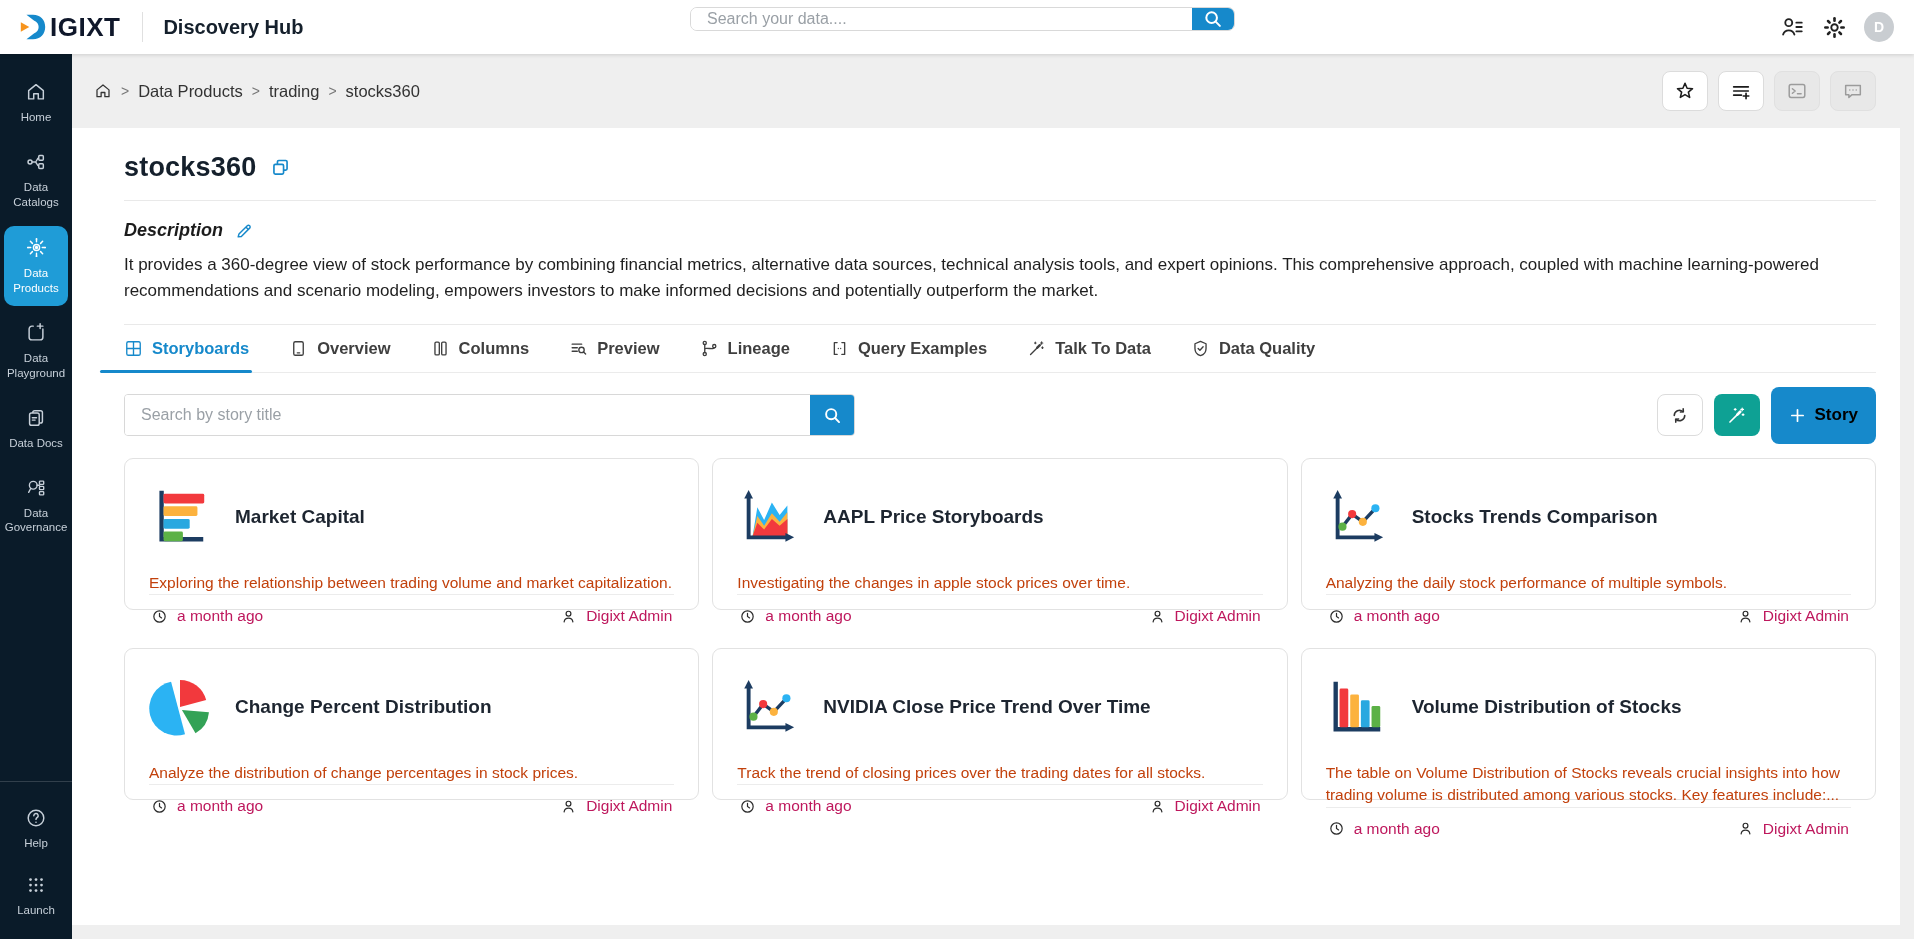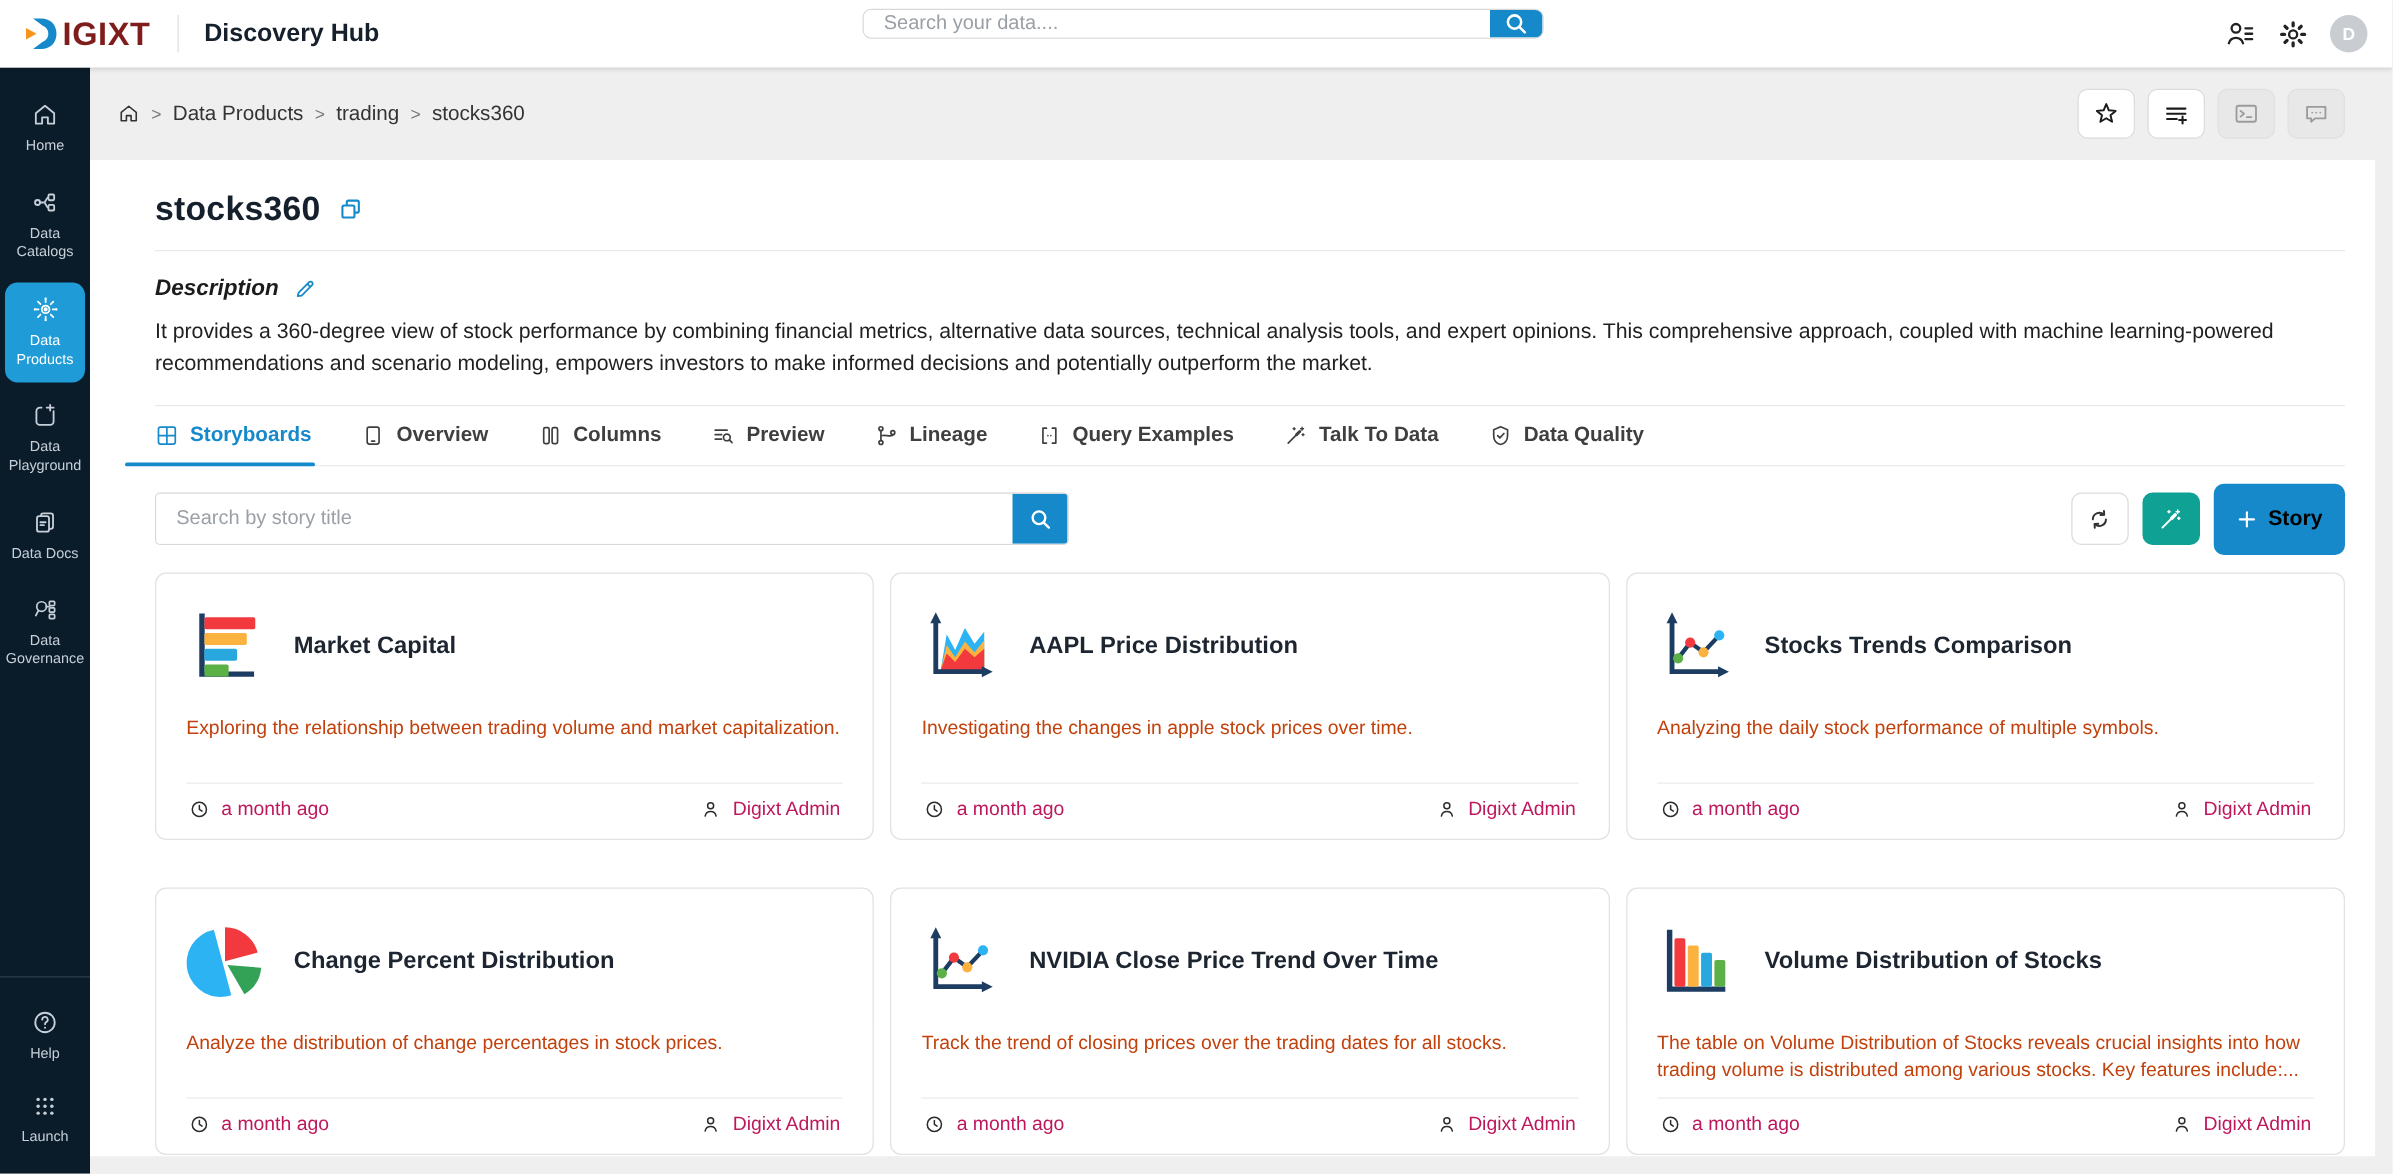--- a/index.html
+++ b/index.html
@@ -3,21 +3,21 @@
 <meta charset="utf-8">
 <style>
   * { margin:0; padding:0; box-sizing:border-box; }
   html,body { width:1914px; height:939px; overflow:hidden; }
   body { font-family:"Liberation Sans", sans-serif; background:#efefef; color:#1f1f1f; }
   svg { display:block; }
 
   
   .topbar { height:54px; background:#fff; display:flex; align-items:center; position:relative; z-index:10; box-shadow:0 1px 4px rgba(0,0,0,.14); }
   .logo-wrap { display:flex; align-items:center; gap:2px; padding-left:18px; }
-  .logo-text { font-size:26px; font-weight:800; letter-spacing:.5px; color:#7f1d1d; }
+  .logo-text { font-size:26px; font-weight:800; letter-spacing:.5px; color:#0f172a; }
   .topbar-divider { width:1px; height:30px; background:#e0e0e0; margin:0 20px 0 22px; }
   .product-name { font-size:20px; font-weight:700; color:#15202c; }
   .global-search { position:absolute; left:690px; top:7px; width:545px; height:24px; display:flex; border:1px solid #d9d9d9; border-radius:7px; overflow:hidden; background:#fff; }
   .global-search input { flex:1; border:none; outline:none; padding:0 16px; font-size:16px; font-family:inherit; color:#333; }
   .global-search input::placeholder { color:#9aa0a6; }
   .gsearch-btn { width:42px; border:none; background:#1689cb; display:flex; align-items:center; justify-content:center; cursor:pointer; }
   .topbar-right { margin-left:auto; display:flex; align-items:center; gap:17px; padding-right:20px; }
   .topbar-icon { cursor:pointer; display:flex; }
   .avatar { width:30px; height:30px; border-radius:50%; background:#c9cdd1; color:#fff; font-size:14px; font-weight:700; display:flex; align-items:center; justify-content:center; cursor:pointer; }
 
@@ -60,21 +60,21 @@
   .story-search { width:731px; height:42px; display:flex; border:1px solid #d8d8d8; border-radius:4px; overflow:hidden; background:#fff; }
   .story-search input { flex:1; border:none; outline:none; padding:0 16px; font-size:16px; font-family:inherit; color:#333; }
   .story-search input::placeholder { color:#9aa0a6; }
   .ssearch-btn { width:44px; border:none; background:#1689cb; display:flex; align-items:center; justify-content:center; cursor:pointer; }
   .toolbar-right { margin-left:auto; display:flex; align-items:center; gap:11px; }
   .refresh-btn { width:46px; height:42px; border:1px solid #dcdcdc; border-radius:8px; background:#fff; display:flex; align-items:center; justify-content:center; cursor:pointer; }
   .teal-btn { width:46px; height:42px; border:none; border-radius:8px; background:#0ea194; display:flex; align-items:center; justify-content:center; cursor:pointer; }
   .story-btn { height:57px; border:none; border-radius:8px; background:#1689cb; color:#000000; display:flex; align-items:center; gap:9px; padding:0 18px; font-size:17px; font-weight:600; cursor:pointer; font-family:inherit; }
 
   .grid { margin-top:14px; display:grid; grid-template-columns:repeat(3,1fr); column-gap:13px; row-gap:38px; }
-  .card { border:1px solid #e2e2e2; border-radius:9px; background:#fff; height:214px; padding:0 24px; display:flex; flex-direction:column; cursor:pointer; }
+  .card { border:1px solid #e2e2e2; border-radius:9px; background:#fff; height:152px; padding:0 24px; display:flex; flex-direction:column; cursor:pointer; }
   .card-head { display:flex; align-items:center; gap:24px; margin-top:27px; }
   .card-icon { width:62px; height:62px; flex:none; }
   .card-title { font-size:19px; font-weight:700; color:#1d2530; }
   .card-desc { margin-top:24px; font-size:15.5px; line-height:1.45; color:#c2410c; }
   .card-foot { margin-top:auto; border-top:1px solid #ececec; display:flex; justify-content:space-between; align-items:center; padding:12px 2px 14px; font-size:15.5px; color:#be185d; }
   .foot-item { display:flex; align-items:center; gap:9px; }
 </style>
 </head>
 <body>
 
@@ -408,21 +408,21 @@
         <div class="card">
           <div class="card-head">
             <svg class="card-icon" viewBox="0 0 64 64">
               <polygon points="16,52 21,22 28,35 36,17 44,30 52,20 52,52" fill="#2bb3f3"></polygon>
               <polygon points="16,52 21,31 28,41 36,28 44,37 52,27 52,52" fill="#fcb23e"></polygon>
               <polygon points="16,52 21,38 28,45 36,34 44,41 52,34 52,52" fill="#f2393d"></polygon>
               <path d="M12 12 V53 H51" stroke="#1c3c61" stroke-width="4" fill="none"></path>
               <polygon points="12,4 7.5,13 16.5,13" fill="#1c3c61"></polygon>
               <polygon points="59,53 50,48.5 50,57.5" fill="#1c3c61"></polygon>
             </svg>
-            <div class="card-title">AAPL Price Distribution</div>
+            <div class="card-title">AAPL Price Storyboards</div>
           </div>
           <div class="card-desc">Investigating the changes in apple stock prices over time.</div>
           <div class="card-foot">
             <div class="foot-item">
               <svg width="17" height="17" viewBox="0 0 24 24" fill="none" stroke="#2b2b2b" stroke-width="1.7" stroke-linecap="round">
                 <circle cx="12" cy="12" r="8"></circle>
                   <path d="M12 7.5 V12 L15 14"></path>
               </svg>
               <span>a month ago</span>
             </div>

